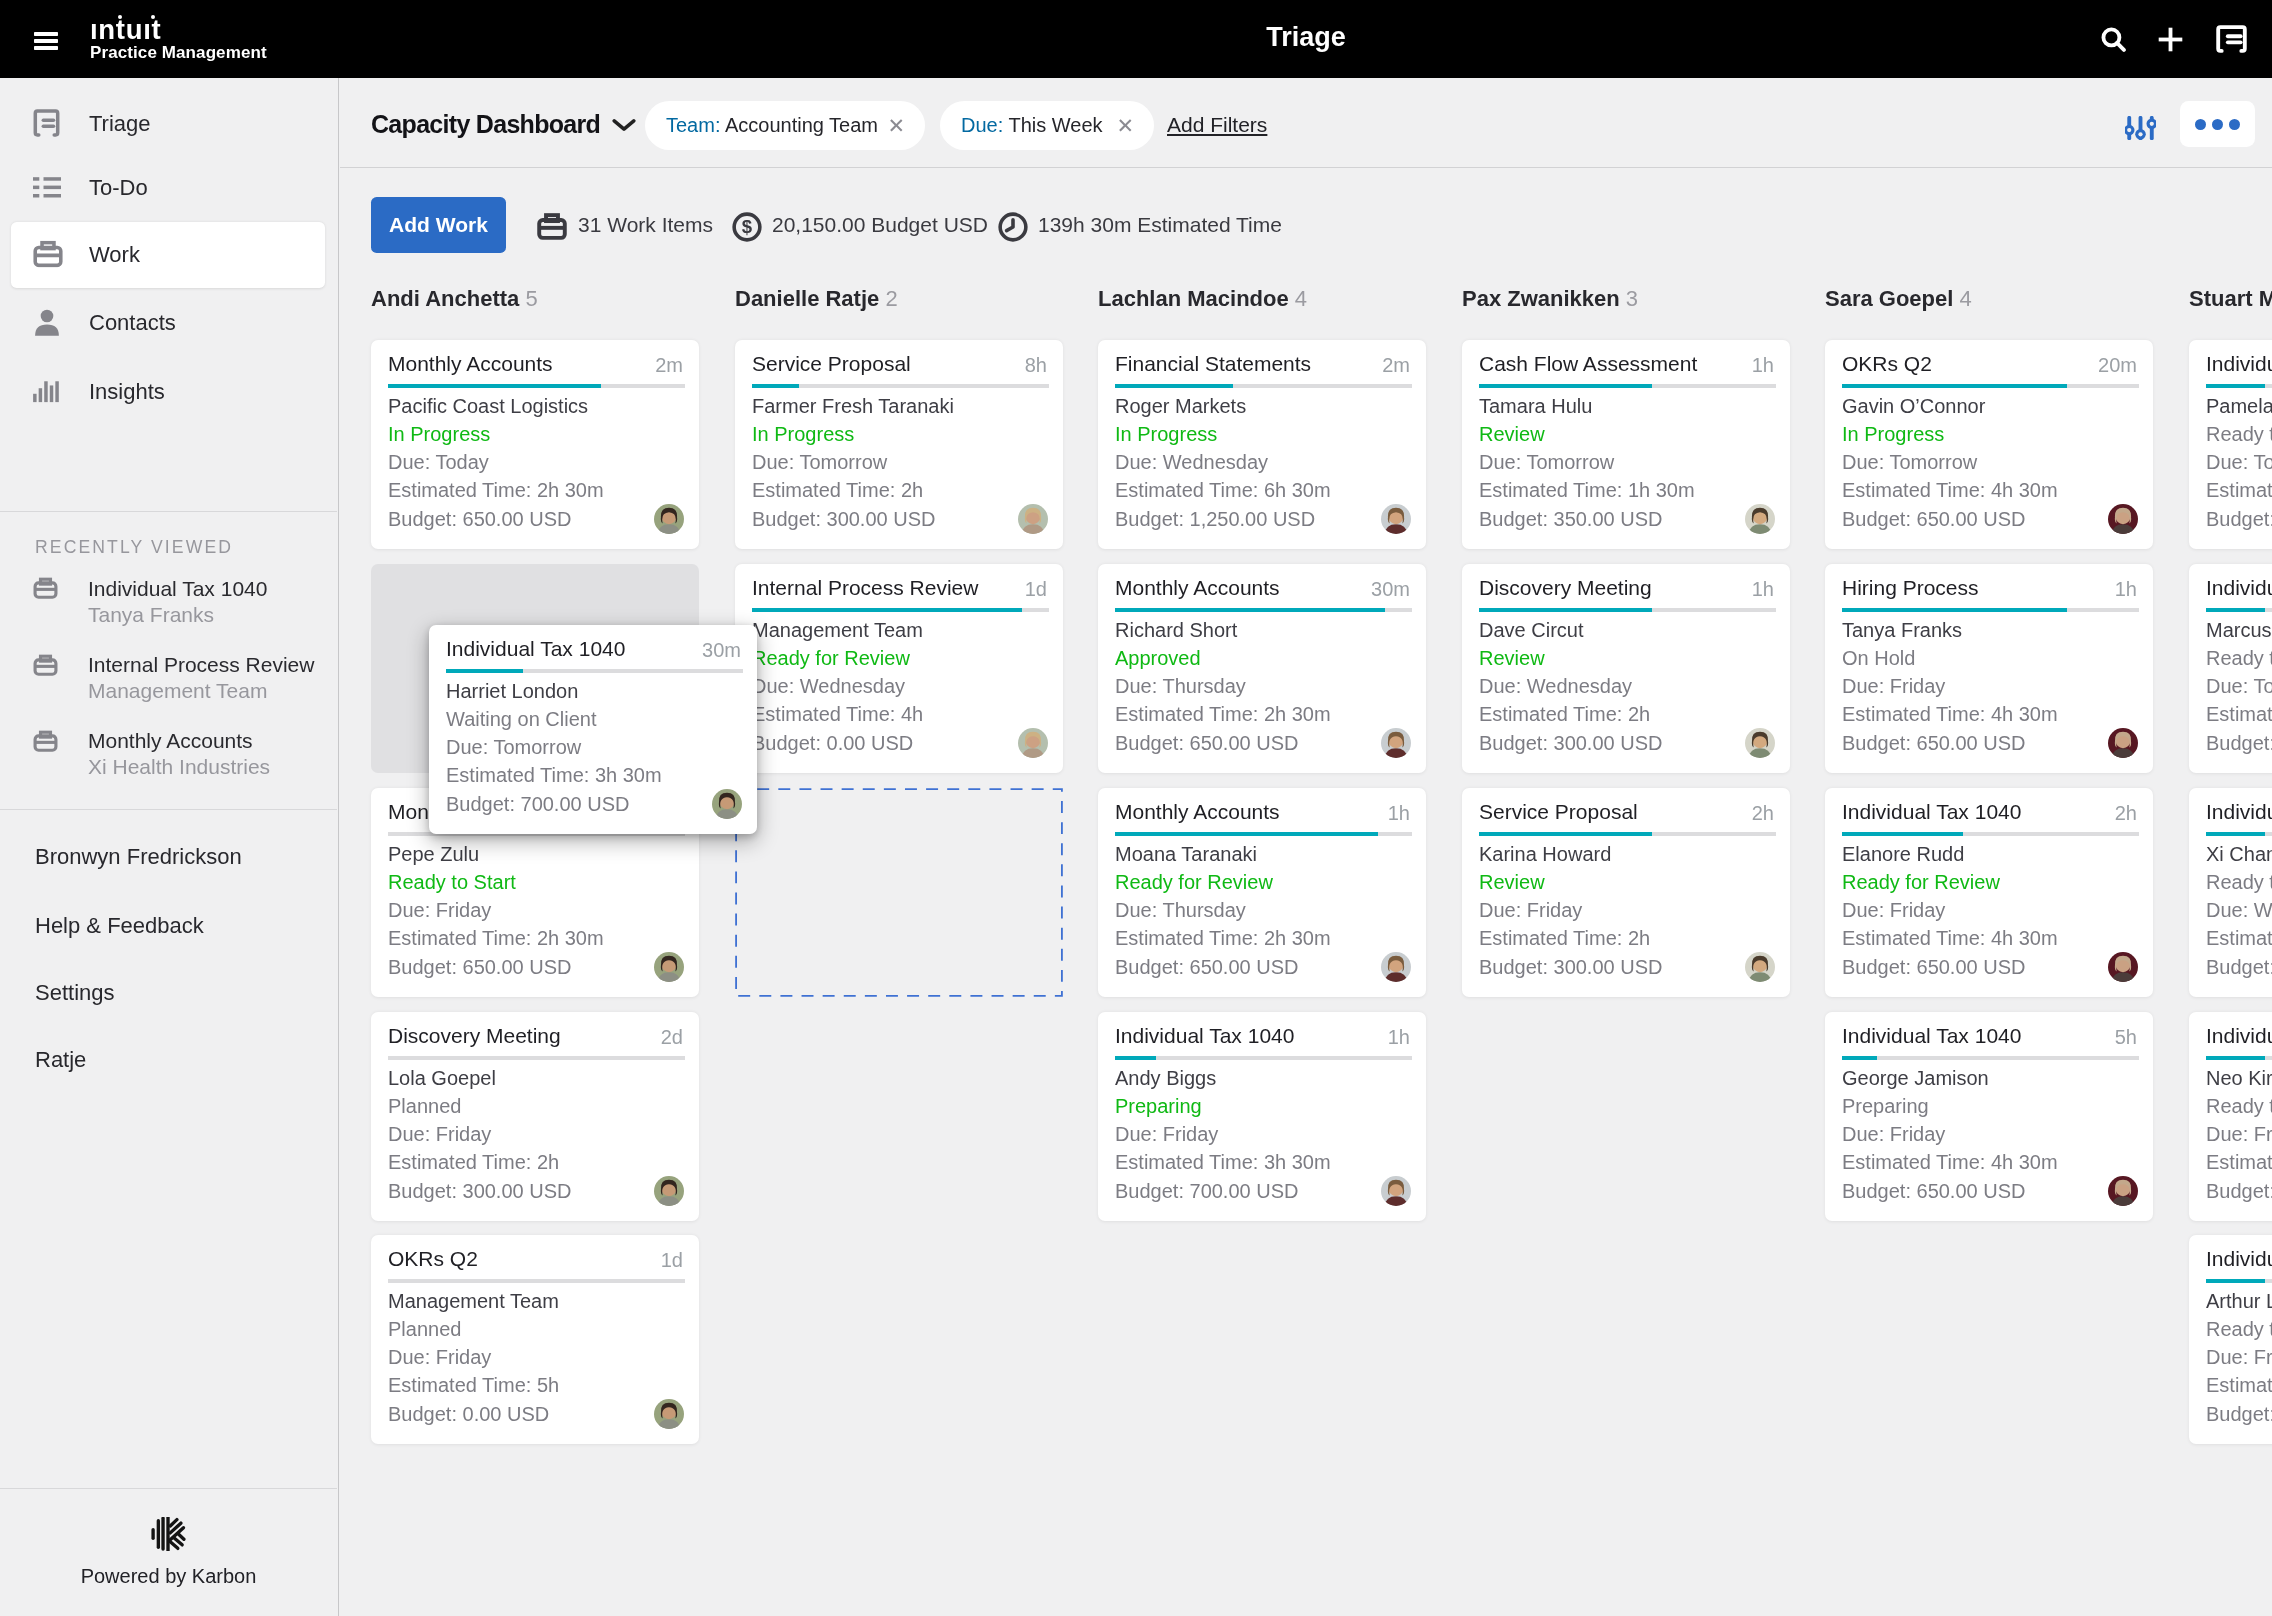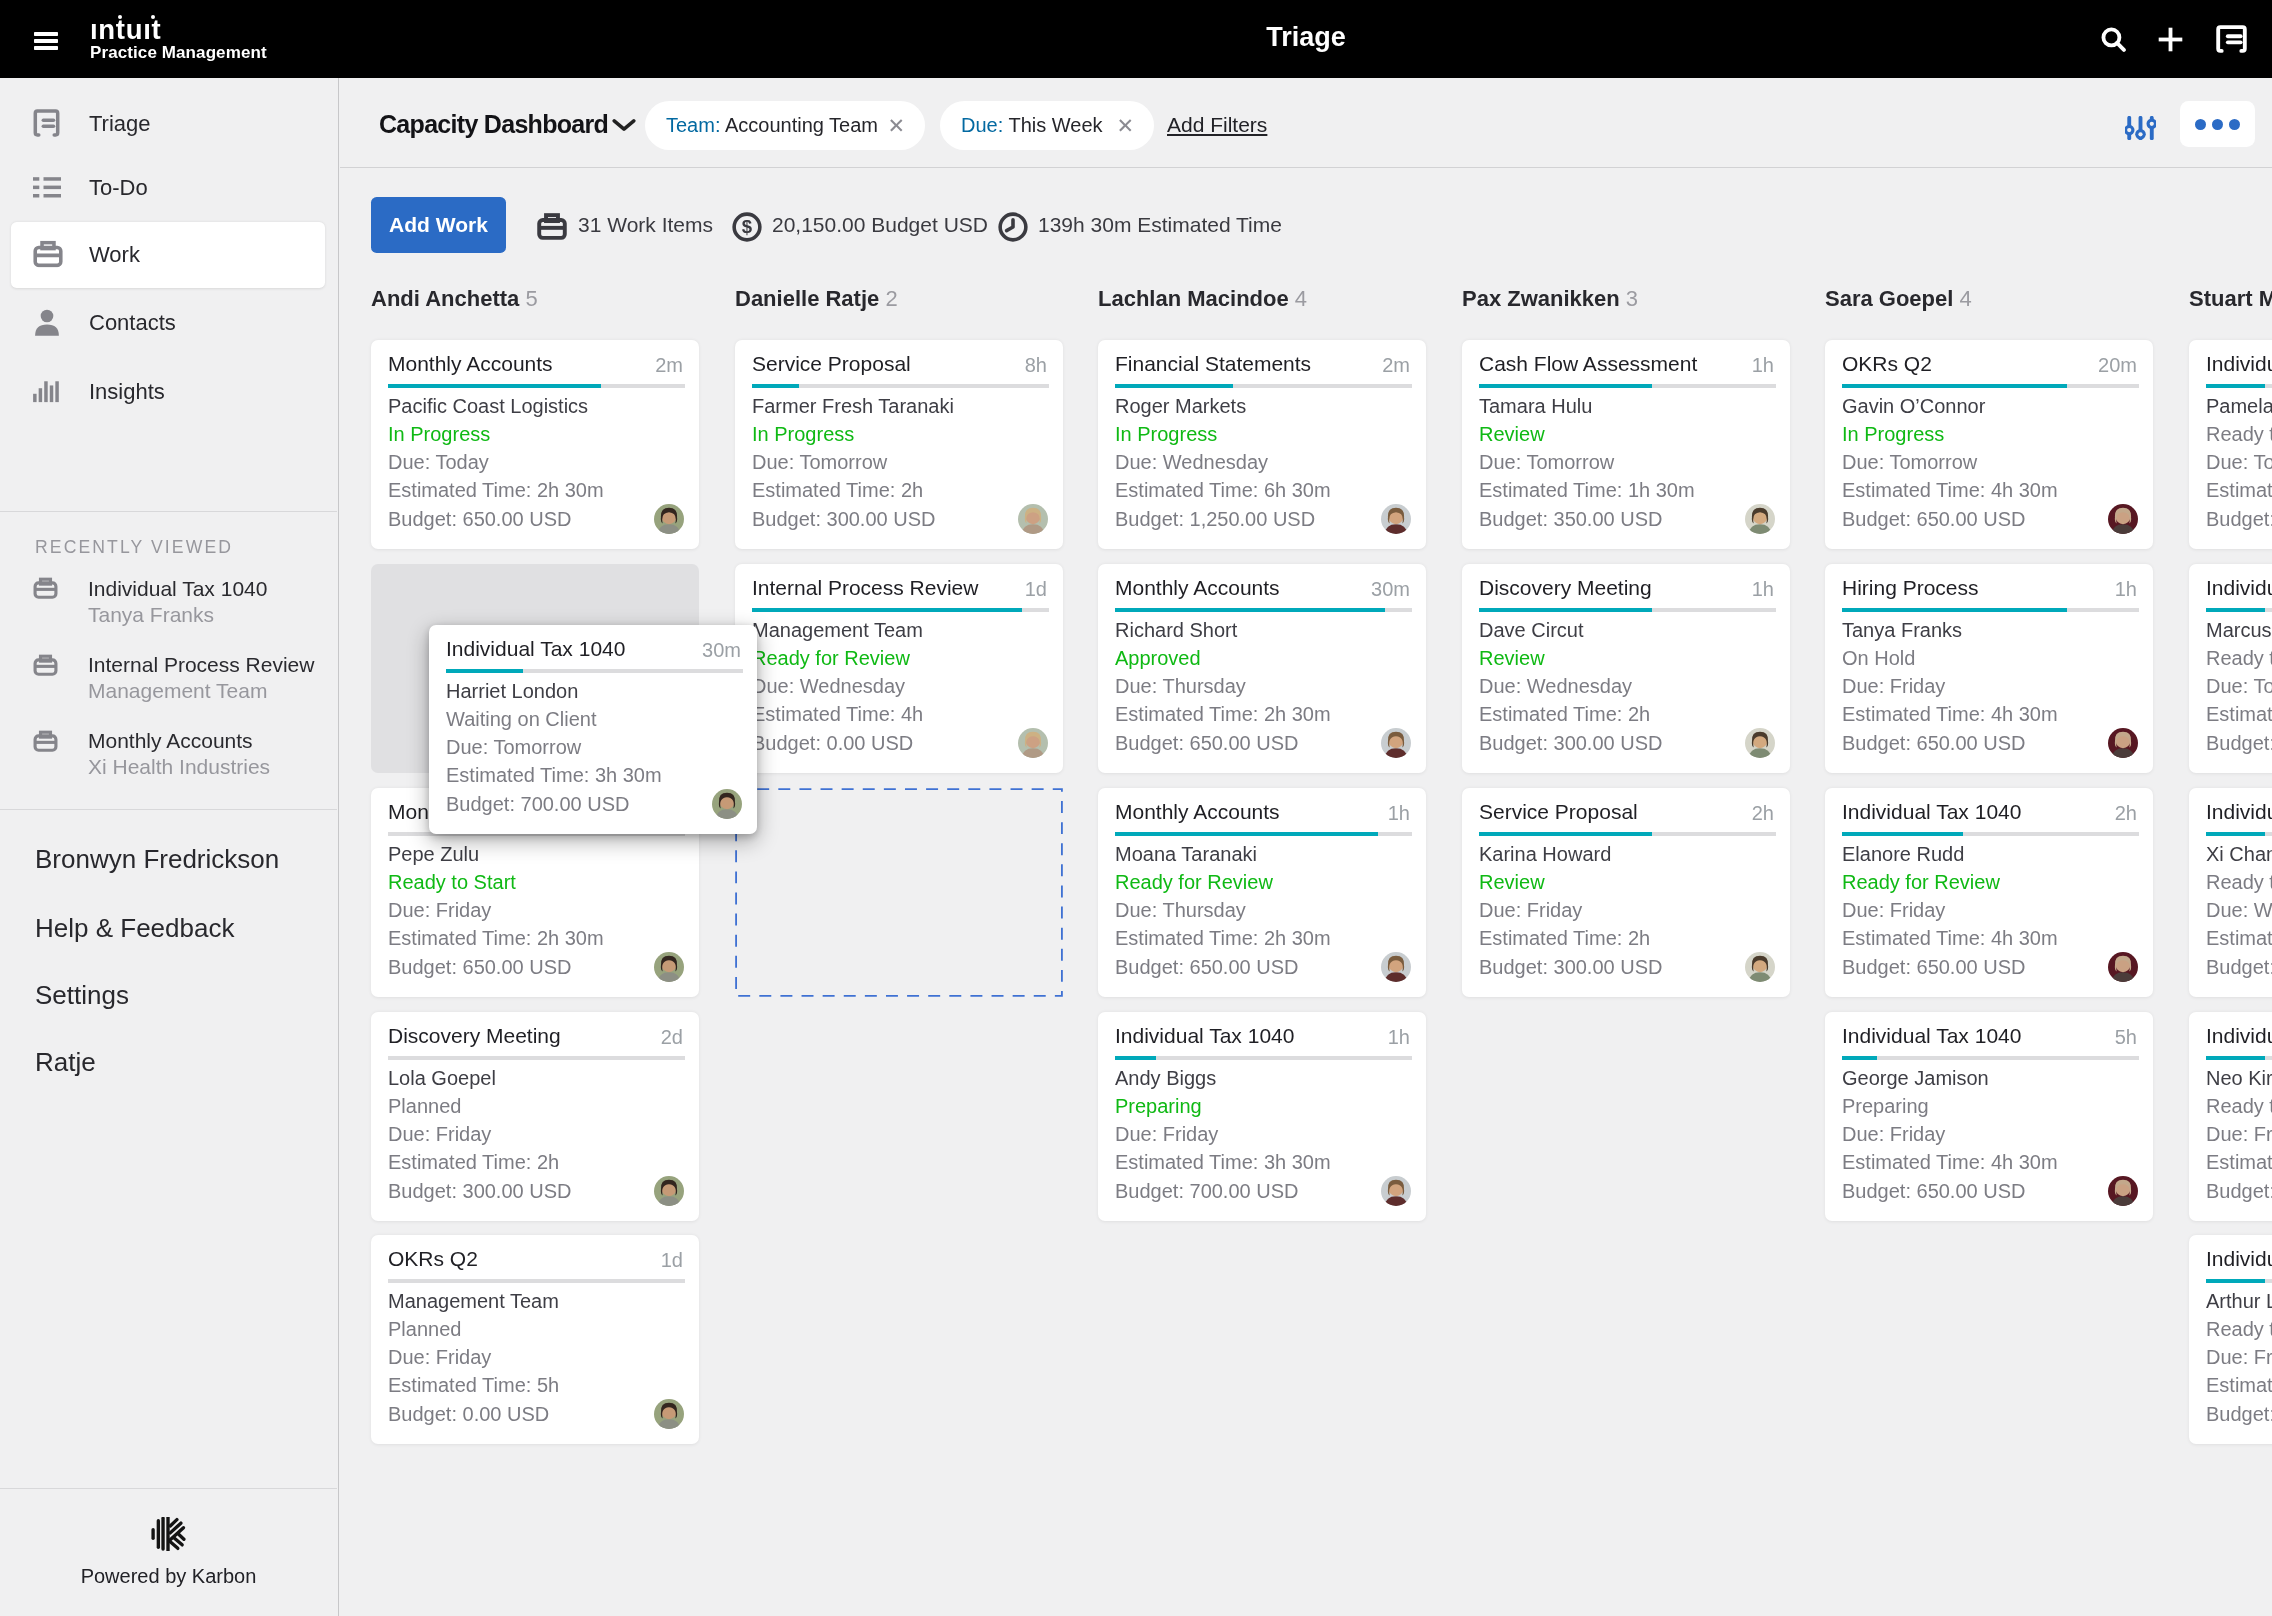--- a/index.html
+++ b/index.html
@@ -12,26 +12,26 @@
 .pm { position:absolute; left:90px; top:43px; color:#fff; font-size:17px; font-weight:bold; letter-spacing:0.1px; }
 
 #sidebar { position:absolute; left:0; top:78px; width:339px; height:1538px; background:#f0f0f1; border-right:1.4px solid #c7c7c9; }
 .nav-item { position:absolute; left:0; width:339px; height:66px; }
 .nav-item .lbl { position:absolute; left:89px; top:50%; transform:translateY(-50%); font-size:22px; color:#28282d; }
 .nav-sel { position:absolute; left:11.3px; width:314px; height:66px; background:#fff; border-radius:5.6px; box-shadow:0 0.7px 2.8px rgba(0,0,0,.10); }
 .nav-ic { position:absolute; left:33px; top:50%; transform:translateY(-50%); }
 .sb-cap { position:absolute; left:35px; font-size:17.6px; letter-spacing:2.1px; color:#97979d; }
 .rv-t { position:absolute; left:88px; font-size:21px; color:#2a2a2f; white-space:nowrap; }
 .rv-s { position:absolute; left:88px; font-size:21px; color:#97979d; white-space:nowrap; }
-.sb-link { position:absolute; left:35px; font-size:26px; color:#28282d; }
+.sb-link { position:absolute; left:35px; font-size:22px; color:#28282d; }
 .sb-div { position:absolute; left:0; width:337px; height:1.4px; background:#d8d8da; }
 .powered { position:absolute; left:0; width:337px; text-align:center; font-size:20px; color:#212126; }
 
 #mainhead { position:absolute; left:340px; top:78px; width:1932px; height:90px; background:#f0f0f1; border-bottom:1.4px solid #d2d2d4; }
-.cd-title { position:absolute; left:31px; top:110px; font-size:25px; font-weight:bold; letter-spacing:-0.7px; color:#131317;margin-left:8px; }
+.cd-title { position:absolute; left:31px; top:110px; font-size:25px; font-weight:bold; letter-spacing:-0.7px; color:#131317; }
 .chip { position:absolute; top:101px; height:49px; background:#fff; border-radius:25px; font-size:20px; line-height:49px; white-space:nowrap; }
 .chip .k { color:#0369a1; } .chip .v { color:#26262b; }
 .chip .x { color:#8b8b92; font-size:21px; }
 .addf { position:absolute; left:1167px; top:113px; font-size:21px; color:#222227; text-decoration:underline; }
 .dots-btn { position:absolute; left:2180px; top:101px; width:75px; height:46px; background:#fff; border-radius:8.5px; }
 .dots-btn i { position:absolute; top:17.6px; width:11.3px; height:11.3px; border-radius:50%; background:#2b6bc5; }
 
 .addwork { position:absolute; left:371px; top:197px; width:135px; height:56px; background:#2b6bc5; border-radius:5.6px; color:#fff; font-size:21px; font-weight:bold; text-align:center; line-height:56px; }
 .tstat { position:absolute; top:213px; font-size:21px; color:#3a3a40; white-space:nowrap; }
 

